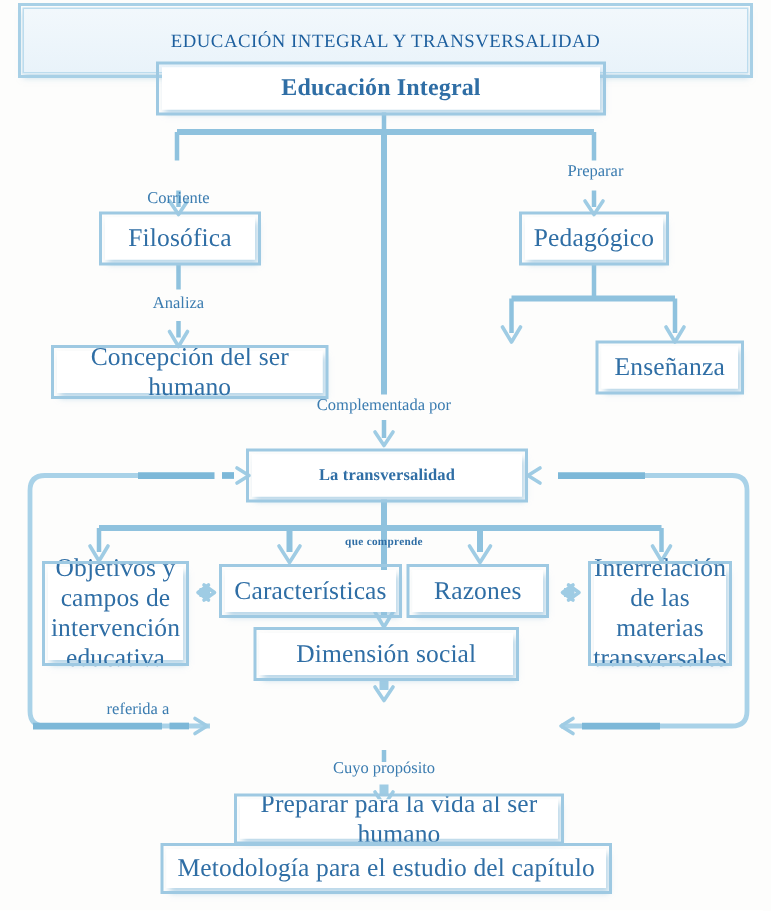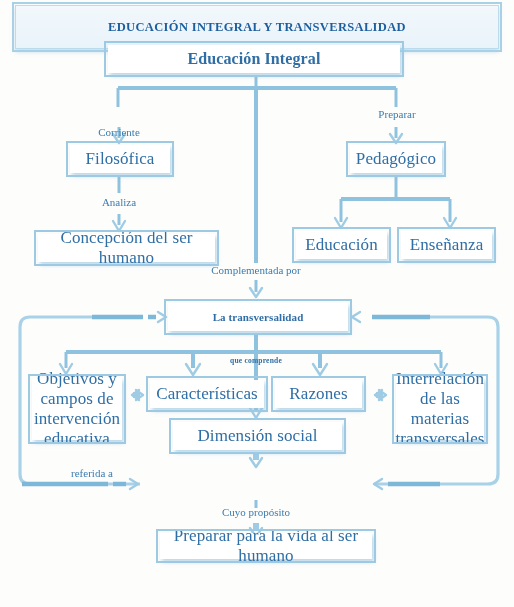--- a/index.html
+++ b/index.html
@@ -46,21 +46,21 @@
   #title-banner {
     position: absolute;
     left: 15px;  top: 5px;
     width: 484px; height: 44px;
     box-sizing: border-box;
     background: linear-gradient(#f2f8fc, #e9f3fa);
     border: 1px solid #bcdcee;
     outline: 2px solid #a8d0e6;
     outline-offset: 1px;
     color: #1d5f9e;
-    font-weight: bold;
+    font-weight: normal;
     font-size: 12.5px;
     letter-spacing: .35px;
     display: flex;
     align-items: center;
     justify-content: center;
     box-shadow: 0 3px 4px rgba(150,195,222,.5);
   }
 
   
   .lbl {
@@ -191,39 +191,39 @@
   </svg>
 
   <div class="box bold shade" style="left:108px; top:45px; width:292px; height:28px; font-size:16px;">Educación Integral</div>
 
   <div class="box shade" style="left:70px; top:145px; width:100px; height:28px;">Filosófica</div>
 
   <div class="box shade" style="left:38px; top:234px; width:177px; height:28px;">Concepción del ser humano</div>
 
   <div class="box shade" style="left:350px; top:145px; width:92px; height:28px;">Pedagógico</div>
 
-  <div class="box shade" style="left:296px; top:231px; width:91px; height:28px;">Educación</div>
 
   <div class="box shade" style="left:401px; top:231px; width:91px; height:28px;">Enseñanza</div>
 
   <div class="box bold shade" style="left:168px; top:303px; width:180px; height:28px; font-size:11px;">La transversalidad</div>
 
   <div class="box shade" style="left:150px; top:380px; width:114px; height:28px;">Características</div>
 
   <div class="box shade" style="left:32px; top:378px; width:90px; height:62px; padding:0 4px;">Objetivos y campos de intervención educativa</div>
 
   <div class="box shade" style="left:275px; top:380px; width:87px; height:28px;">Razones</div>
 
   <div class="box shade" style="left:396px; top:378px; width:88px; height:62px; padding:0 3px;">Interrelación de las materias transversales</div>
 
   <div class="box shade" style="left:173px; top:422px; width:169px; height:28px;">Dimensión social</div>
 
 
   <div class="box shade" style="left:160px; top:533px; width:212px; height:26px;">Preparar para la vida al ser humano</div>
 
+  <div class="box shade" style="left:111px; top:566px; width:293px; height:26px;">Metodología para el estudio del capítulo</div>
 
   <div class="lbl" style="left:84px; top:108px; width:70px;margin-top:18px;">Corriente</div>
 
   <div class="lbl" style="left:362px; top:108px; width:70px;">Preparar</div>
 
   <div class="lbl" style="left:89px; top:196px; width:60px;">Analiza</div>
 
   <div class="lbl" style="left:186px; top:264px; width:140px;">Complementada por</div>
 
   <div class="lbl tiny" style="left:211px; top:356px; width:90px;">que comprende</div>

